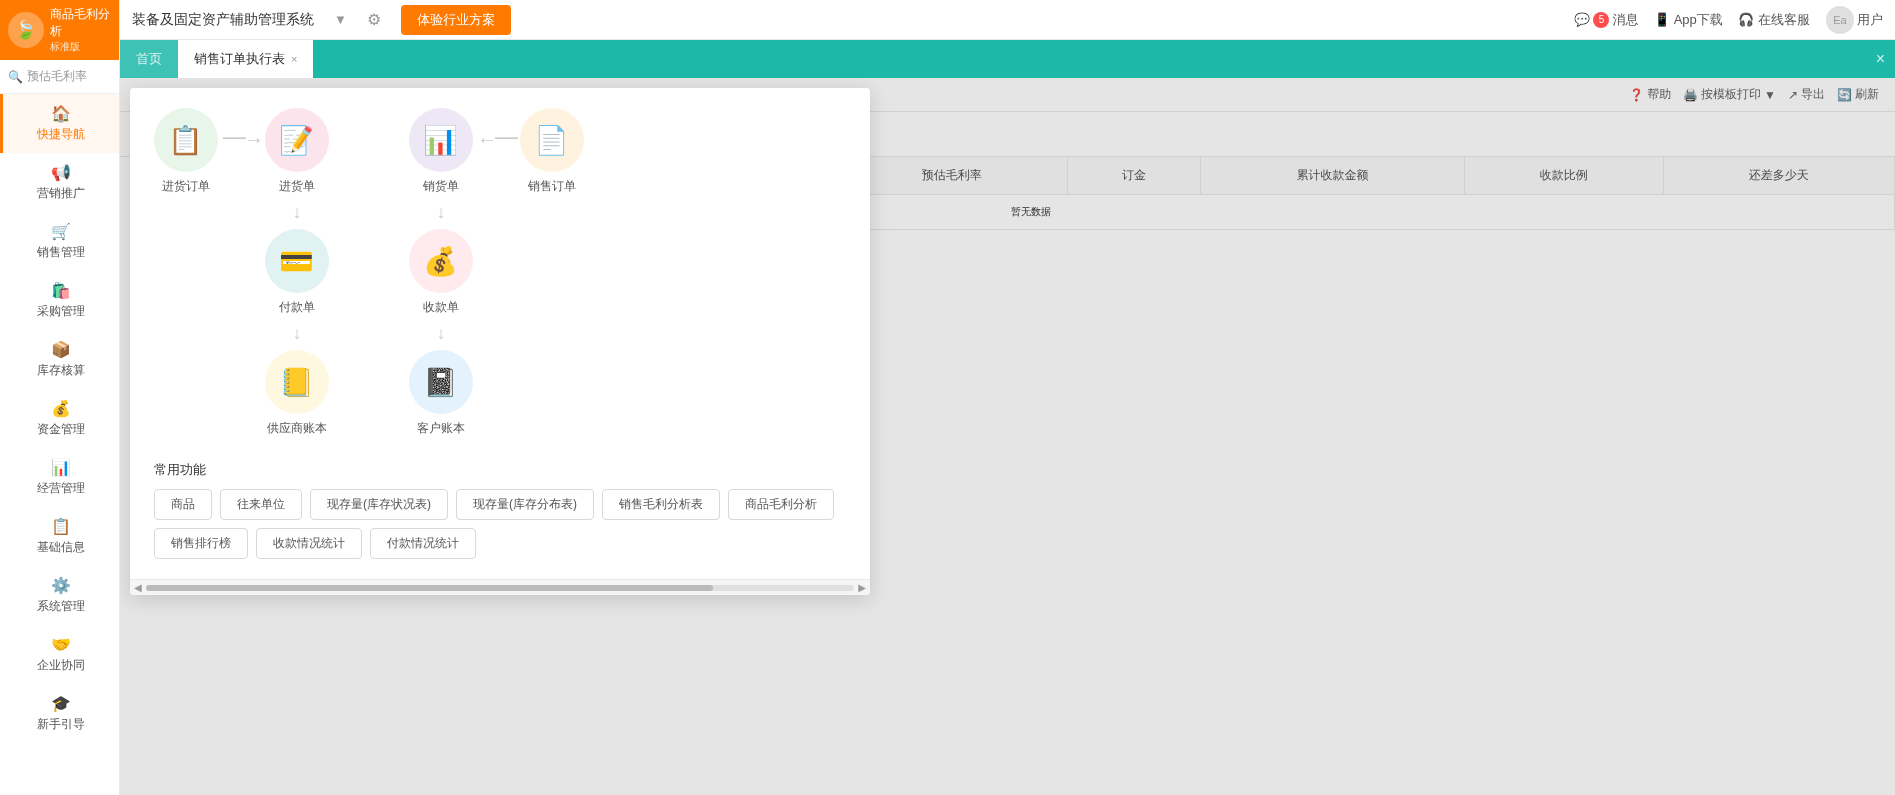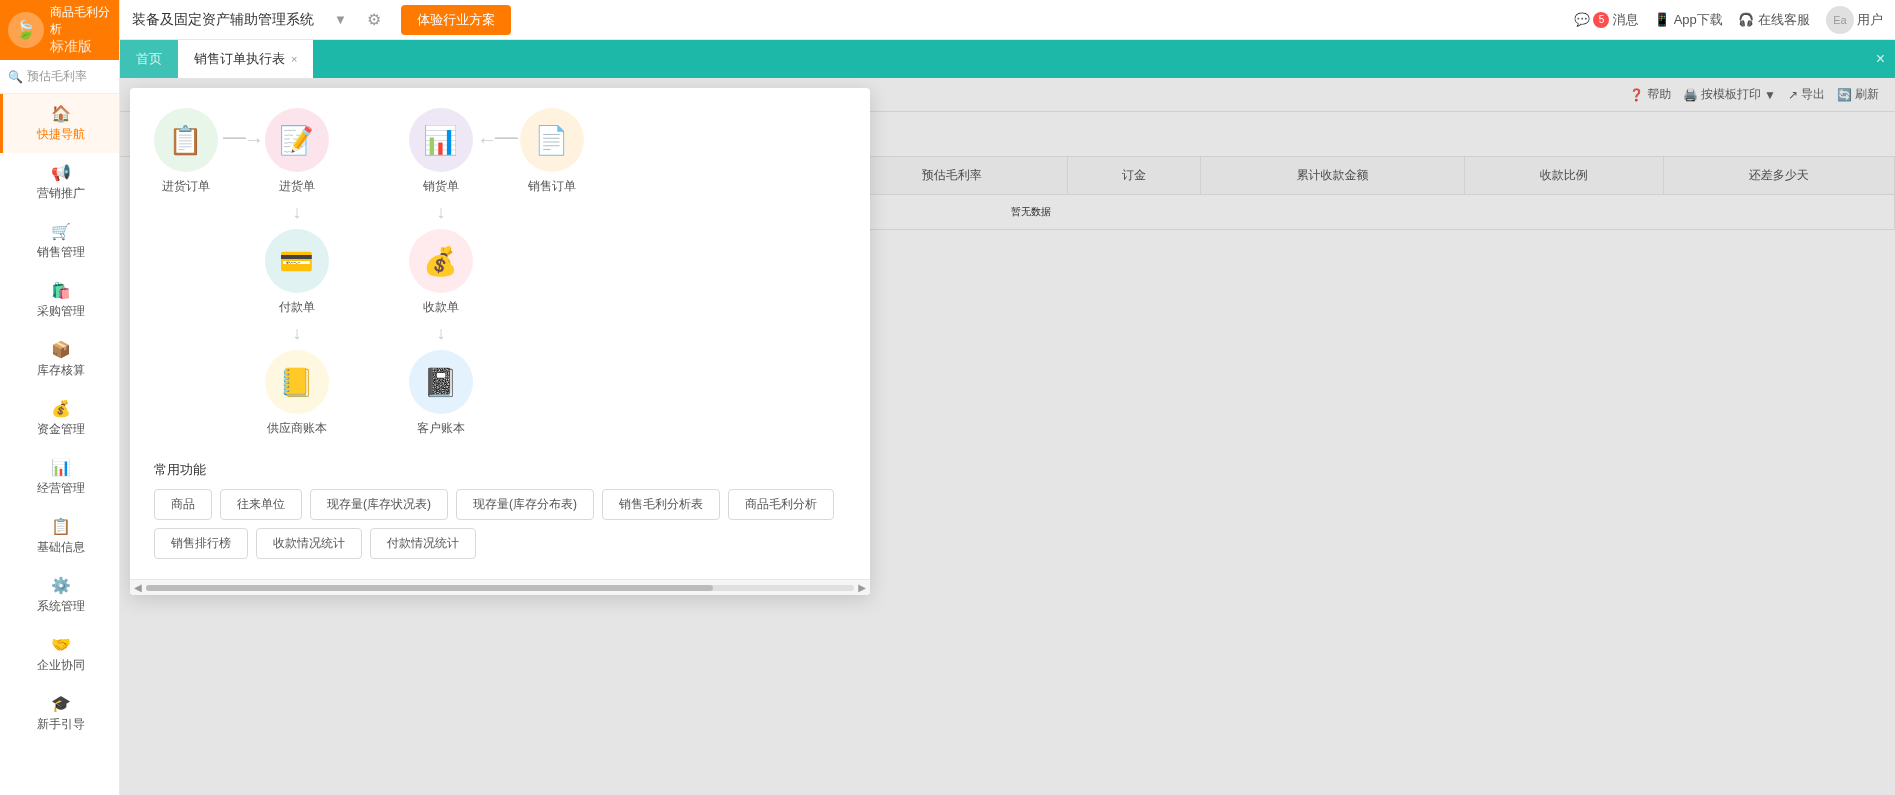--- a/index.html
+++ b/index.html
@@ -373,21 +373,21 @@
     }
   </style>
 </head>
 <body>
 
 <div class="sidebar">
   <div class="sidebar-logo">
     <div class="logo-icon">🍃</div>
     <div>
       <div>商品毛利分析</div>
-      <div style="font-size:14px;opacity:0.8">标准版</div>
+      <div style="font-size:10px;opacity:0.8">标准版</div>
     </div>
   </div>
   <div class="sidebar-search">
     <span>🔍</span>
     <span>预估毛利率</span>
   </div>
   <div class="sidebar-nav">
     <div class="sidebar-item active">
       <span class="icon">🏠</span>
       <span>快捷导航</span>

